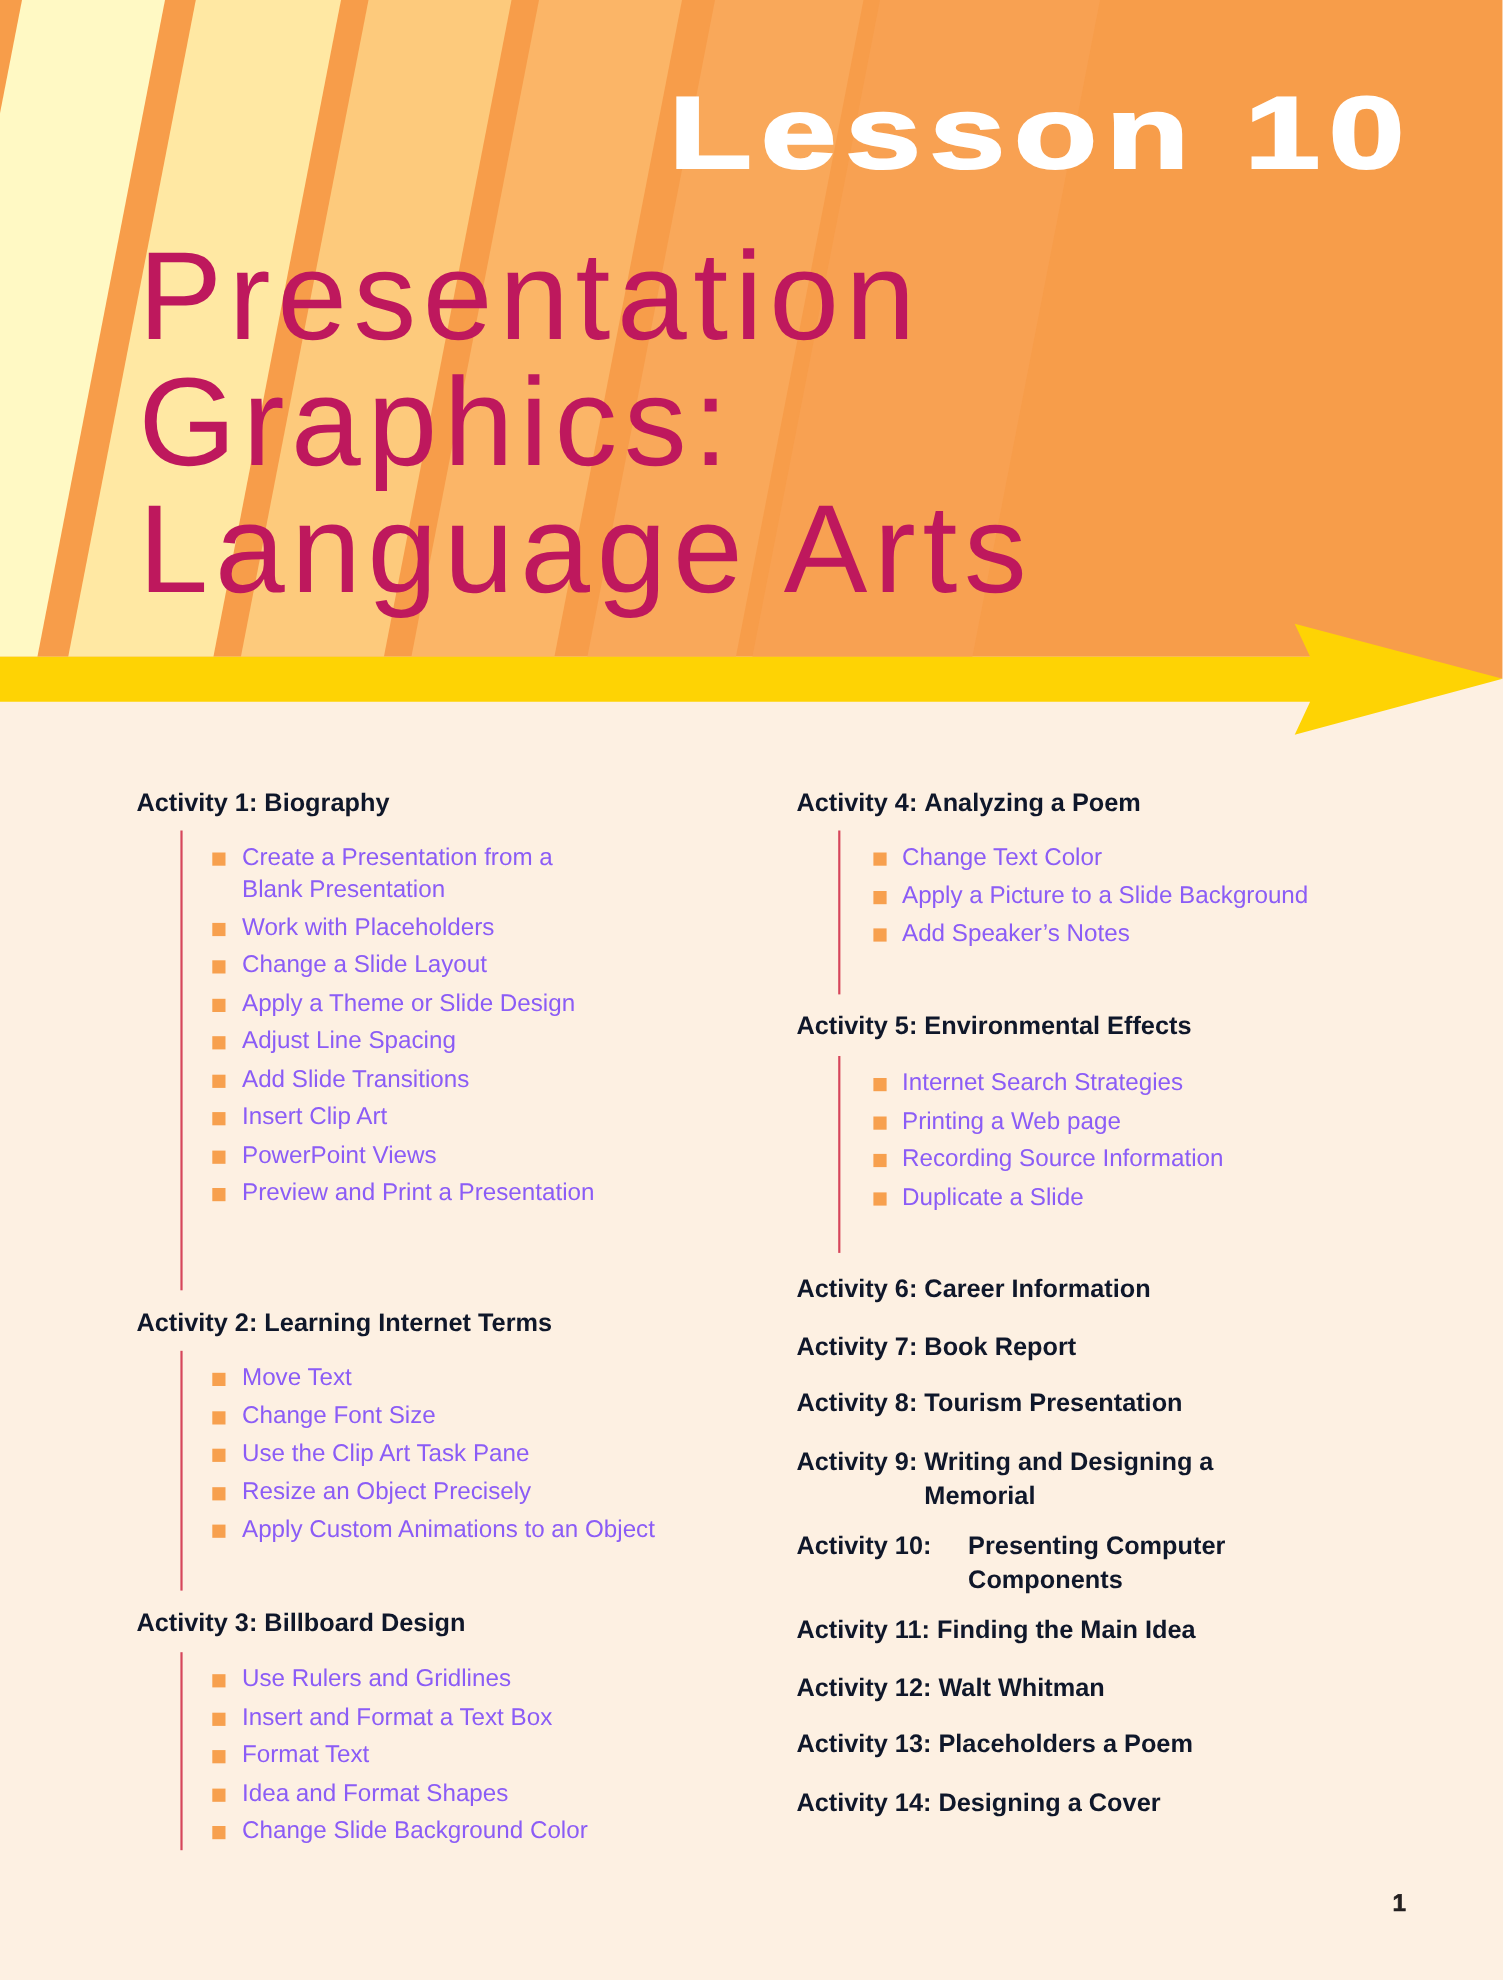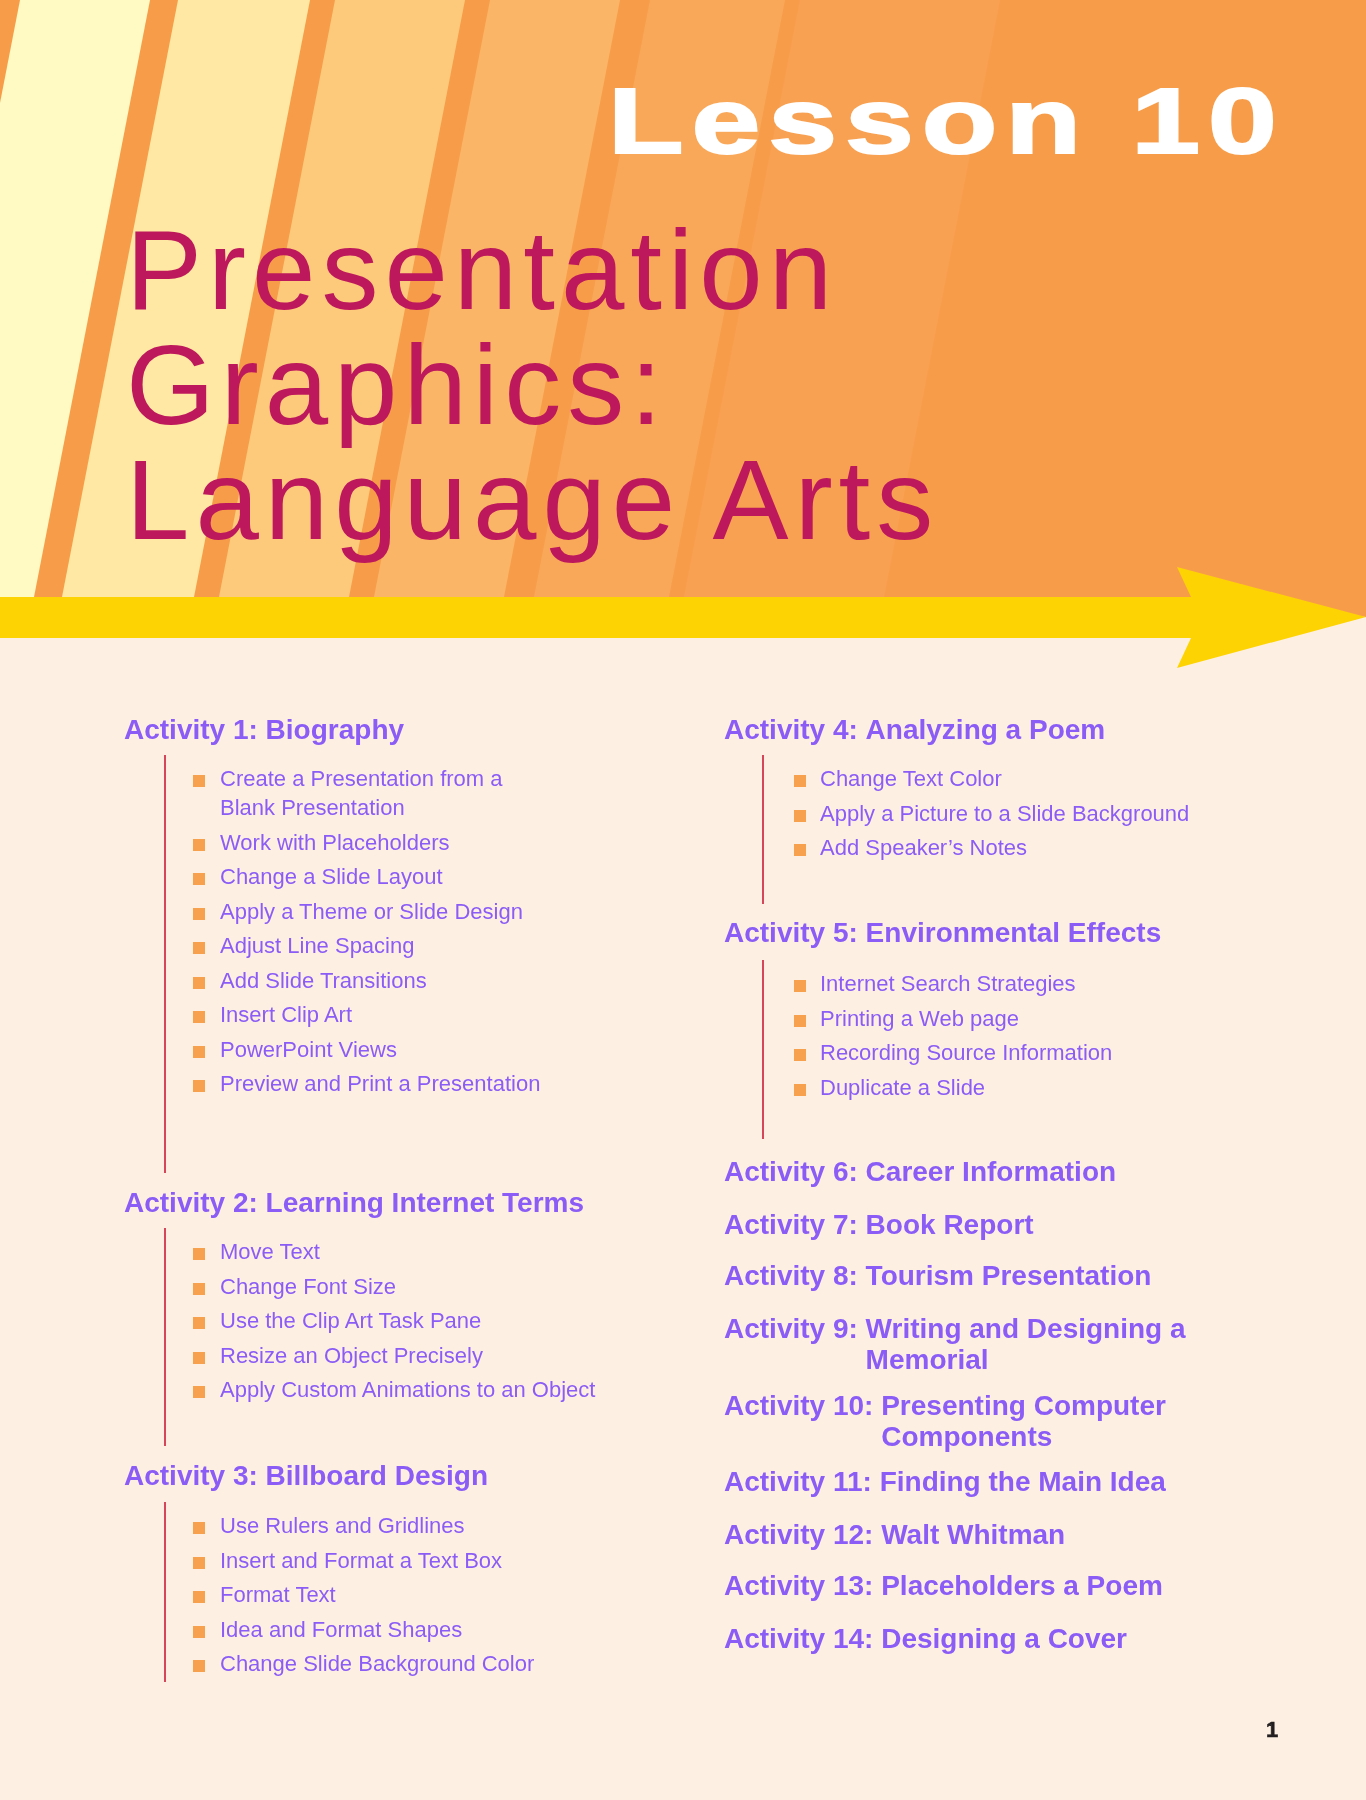--- a/index.html
+++ b/index.html
@@ -17,22 +17,22 @@
     -webkit-text-stroke: 2px #ffffff;
   }
   .lesson-title {
     position: absolute; left: 126px; top: 212px;
     font-size: 114px; line-height: 115px; font-weight: 400; color: #be185d;
     letter-spacing: 6px; white-space: nowrap;
   }
   .lesson-title div { height: 115px; }
 
   .heading {
-    position: absolute; font-size: 28px; line-height: 31px; font-weight: 700;
-    color: #8b5cf6; white-space: nowrap; display: flex;
+    position: absolute; font-size: 23px; line-height: 31px; font-weight: 700;
+    color: #0f172a; white-space: nowrap; display: flex;
   }
   .heading .h-label { white-space: pre; }
   .heading .h-title { white-space: normal; }
   .heading.wrap .h-title { width: 320px; }
 
   .vline { position: absolute; width: 2px; background: #d6465b; }
 
   .items { position: absolute; margin: 0; padding: 0; list-style: none; }
   .items li {
     position: relative; font-size: 22px; line-height: 29px; color: #8b5cf6;
@@ -148,21 +148,21 @@
     <span class="h-title">Book Report</span>
 </div>
 <div class="heading" style="left:724px; top:1260px;">
   <span class="h-label">Activity 8: </span>
     <span class="h-title">Tourism Presentation</span>
 </div>
 <div class="heading wrap" style="left:724px; top:1313px;">
   <span class="h-label">Activity 9: </span>
     <span class="h-title" style="width:350px;">Writing and Designing a Memorial</span>
 </div>
-<div class="heading wrap" style="left:724px; top:1390px;">
+<div class="heading wrap" style="left:724px; top:1390px;gap:27px;">
   <span class="h-label">Activity 10: </span>
     <span class="h-title" style="width:330px;">Presenting Computer Components</span>
 </div>
 <div class="heading" style="left:724px; top:1466px;">
   <span class="h-label">Activity 11: </span>
     <span class="h-title">Finding the Main Idea</span>
 </div>
 <div class="heading" style="left:724px; top:1519px;">
   <span class="h-label">Activity 12: </span>
     <span class="h-title">Walt Whitman</span>

